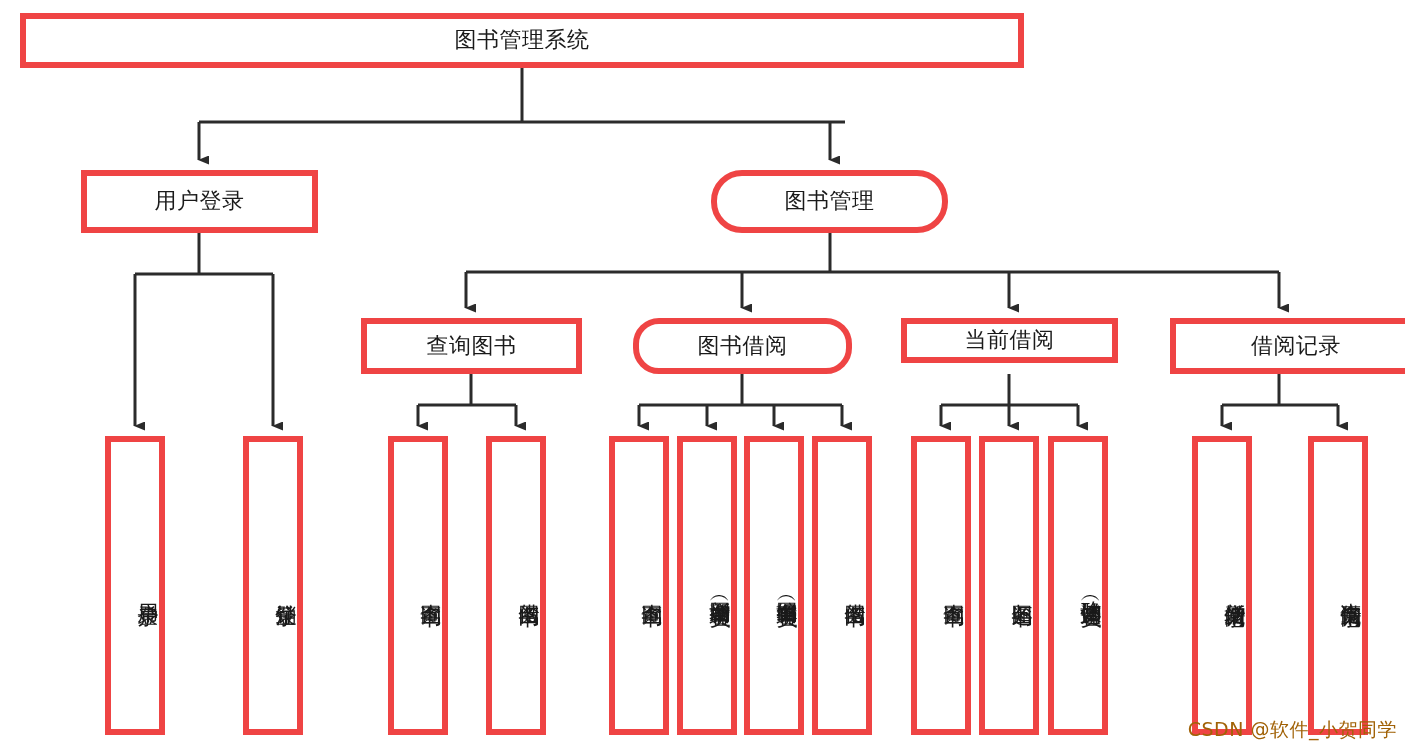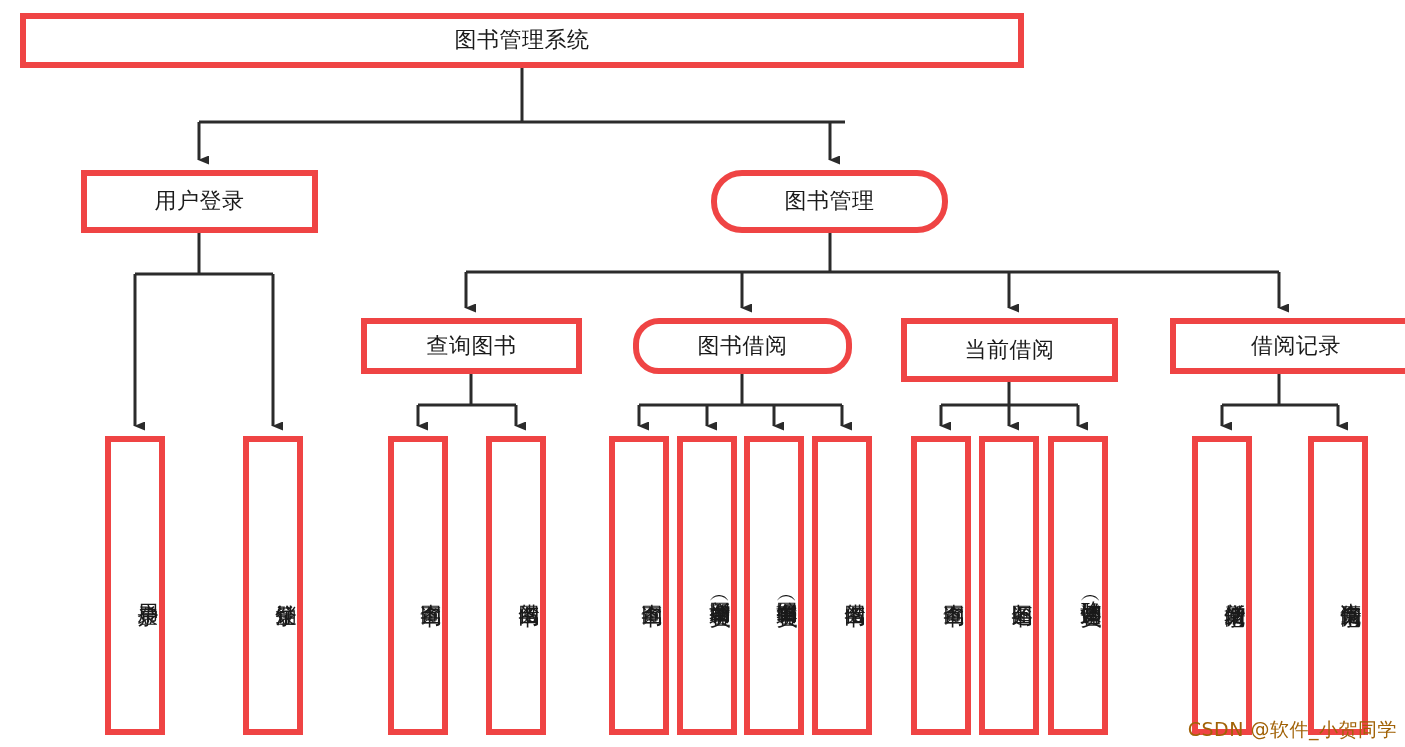--- a/index.html
+++ b/index.html
@@ -132,21 +132,21 @@
   <div class="node node-h" id="root-node">图书管理系统</div>
 
   <div class="node node-h" style="left:81px; top:170px; width:237px; height:63px;">用户登录</div>
 
   <div class="node node-h" style="left:711px; top:170px; width:237px; height:63px;border-radius:31px;">图书管理</div>
 
   <div class="node node-h" style="left:361px; top:318px; width:221px; height:56px;">查询图书</div>
 
   <div class="node node-h" style="left:633px; top:318px; width:219px; height:56px;border-radius:26px;">图书借阅</div>
 
-  <div class="node node-h" style="left:901px; top:318px; width:217px; height:64px;">当前借阅</div>
+  <div class="node node-h" style="left:901px; top:318px; width:217px; height:45px;">当前借阅</div>
 
   <div class="node node-h" style="left:1170px; top:318px; width:252px; height:56px;">借阅记录</div>
 
   <div class="node node-v" style="left:105px; top:436px; width:60px; height:299px;">
     <span class="vtext">用户登录</span>
   </div>
   <div class="node node-v" style="left:243px; top:436px; width:60px; height:299px;">
     <span class="vtext">注销登录</span>
   </div>
 

